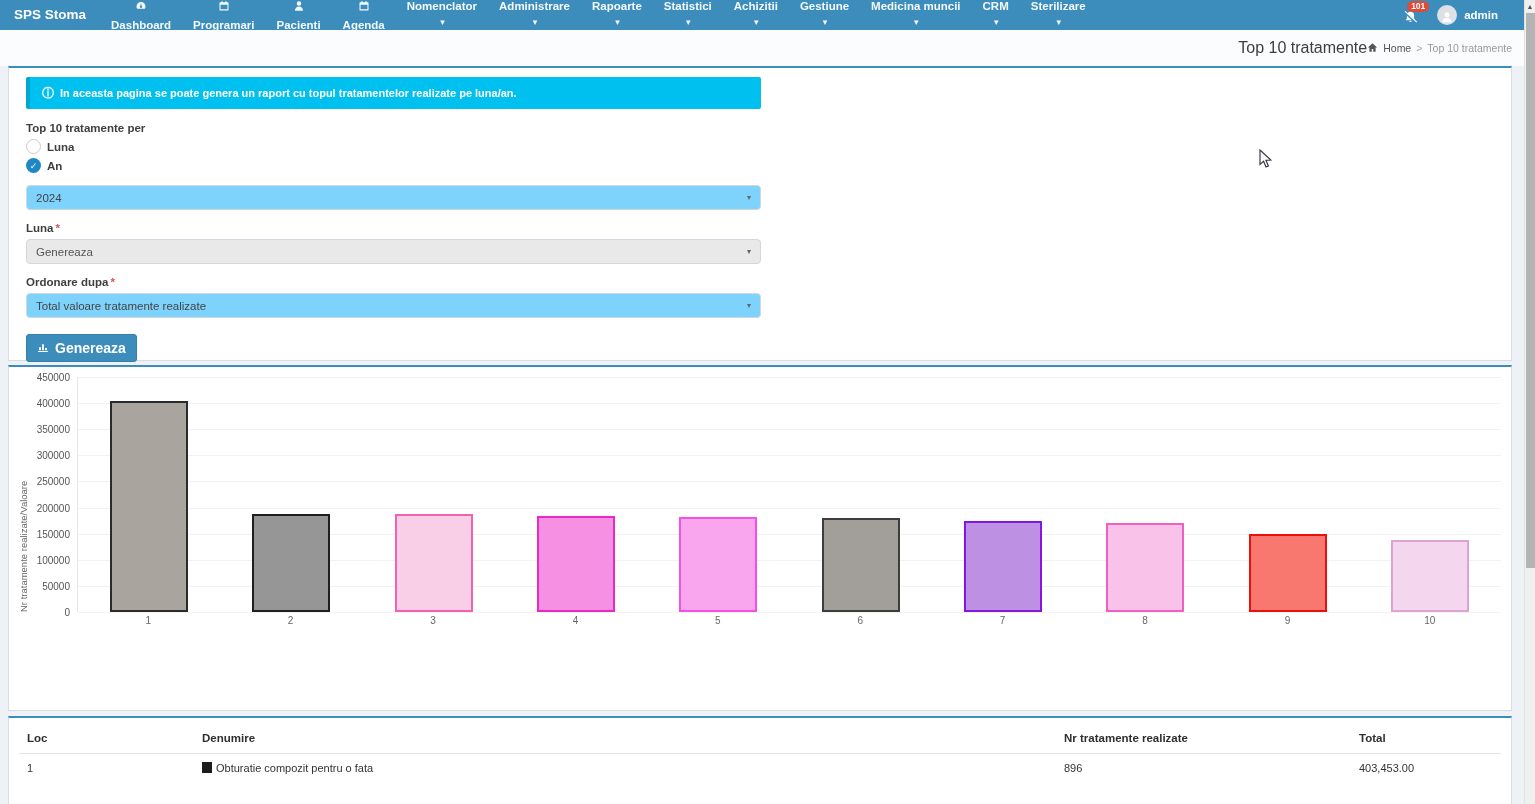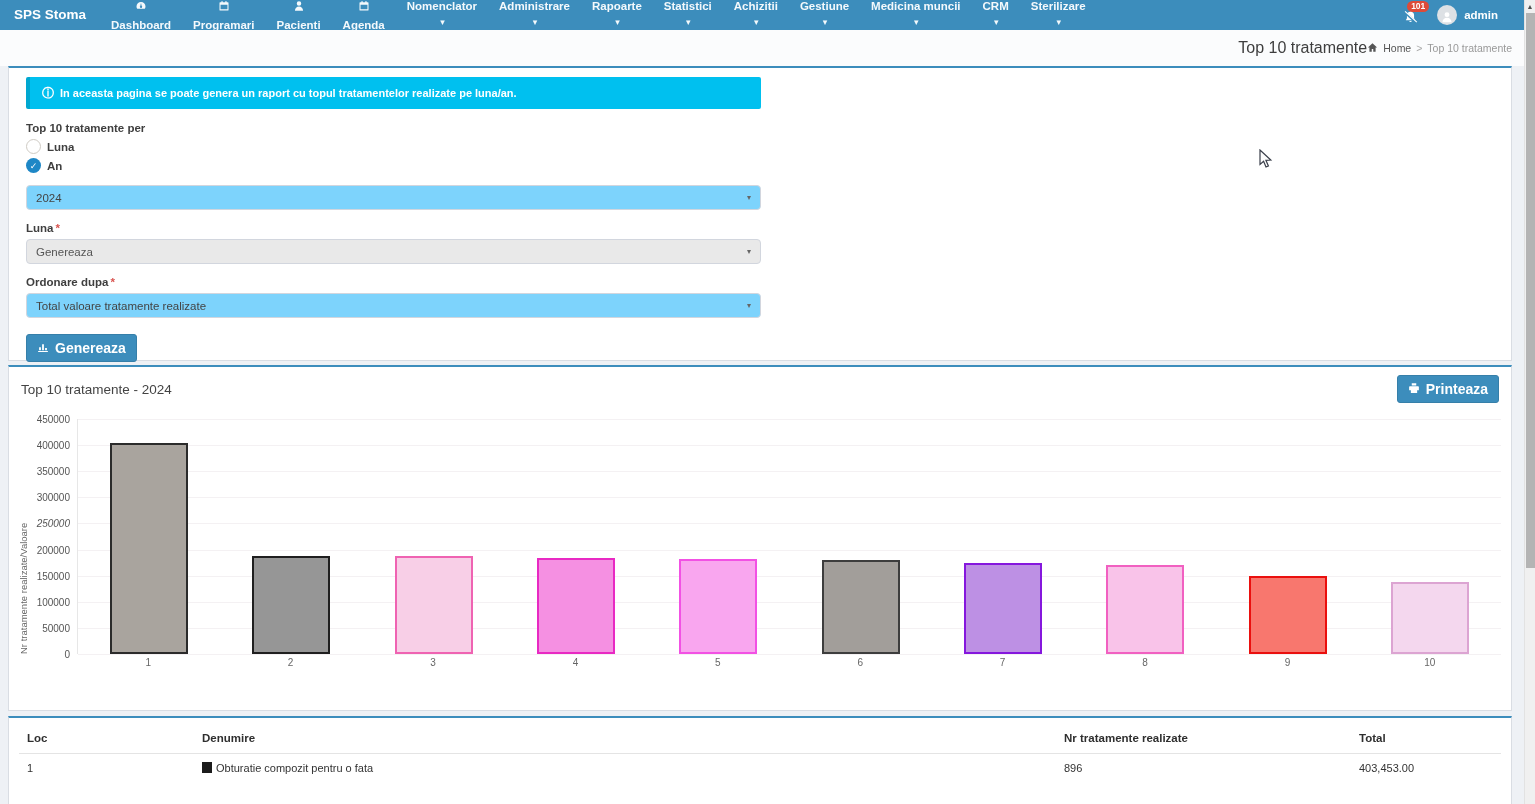--- a/index.html
+++ b/index.html
@@ -281,40 +281,29 @@
     <span>
       <svg viewBox="0 0 16 16">
           <path d="M1.5 13.2h13v1.3h-13zM2.8 8.2h2.4v4.2H2.8zM6.8 4.2h2.4v8.2H6.8zM10.8 9.2h2.4v3.2h-2.4z"></path>
         </svg>
     </span>
     <span>Genereaza</span>
   </button>
 </section>
 
 <section class="box box-chart">
-  <div class="box-header">
-    <span class="box-title">Top 10 tratamente - 2024</span>
-    <button class="btn">
-      <span>
-        <svg viewBox="0 0 16 16">
-            <path d="M5 1.5h6v3H5zM2.8 5.5h10.4c.7 0 1.3.6 1.3 1.3v4.2h-2.3v3.5H3.8V11H1.5V6.8c0-.7.6-1.3 1.3-1.3zM5 10.2h6v3H5z"></path>
-          </svg>
-      </span>
-      <span>Printeaza</span>
-    </button>
-  </div>
   <div class="chart-wrap">
     <div class="y-title">Nr tratamente realizate/Valoare</div>
     <div class="y-area" id="y-area">
         <div class="ytick" style="top: 235px;">0</div>
         <div class="ytick" style="top: 208.889px;">50000</div>
         <div class="ytick" style="top: 182.778px;">100000</div>
         <div class="ytick" style="top: 156.667px;">150000</div>
         <div class="ytick" style="top: 130.556px;">200000</div>
-        <div class="ytick" style="top: 104.444px; font-style: italic;">250000</div>
+        <div class="ytick" style="top: 104.444px;">250000</div>
         <div class="ytick" style="top: 78.3333px;">300000</div>
         <div class="ytick" style="top: 52.2222px;">350000</div>
         <div class="ytick" style="top: 26.1111px;">400000</div>
         <div class="ytick" style="top: 0px;">450000</div>
       </div>
     <div class="plot" id="plot">
         <div class="gridline" style="top: 0px;"></div>
         <div class="gridline" style="top: 26.1111px;"></div>
         <div class="gridline" style="top: 52.2222px;"></div>
         <div class="gridline" style="top: 78.3333px;"></div>

